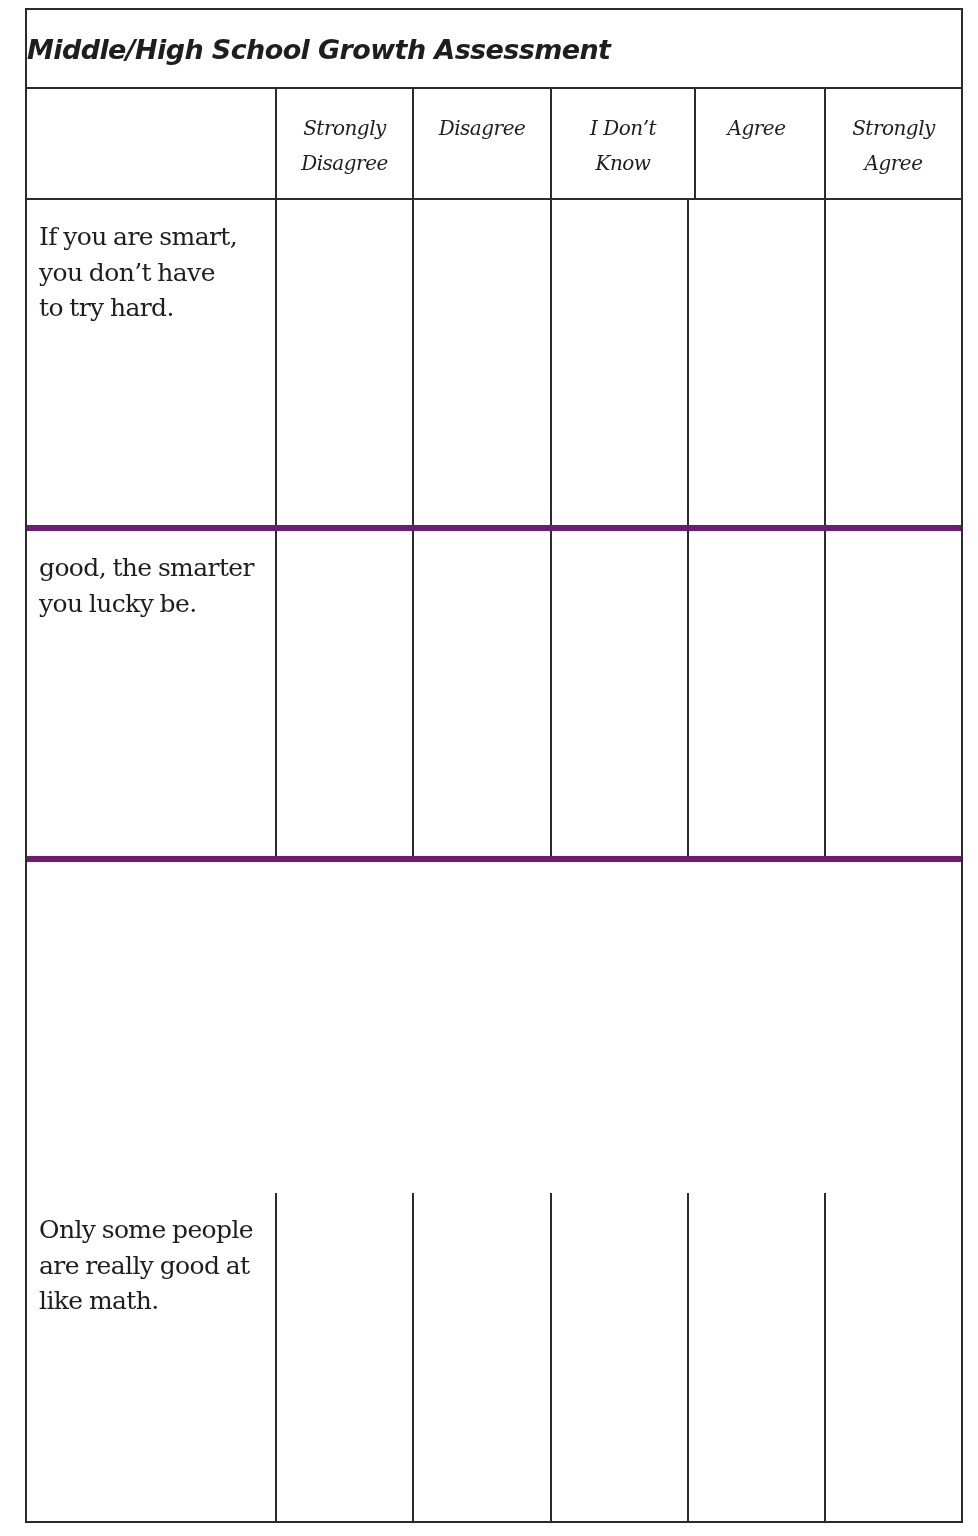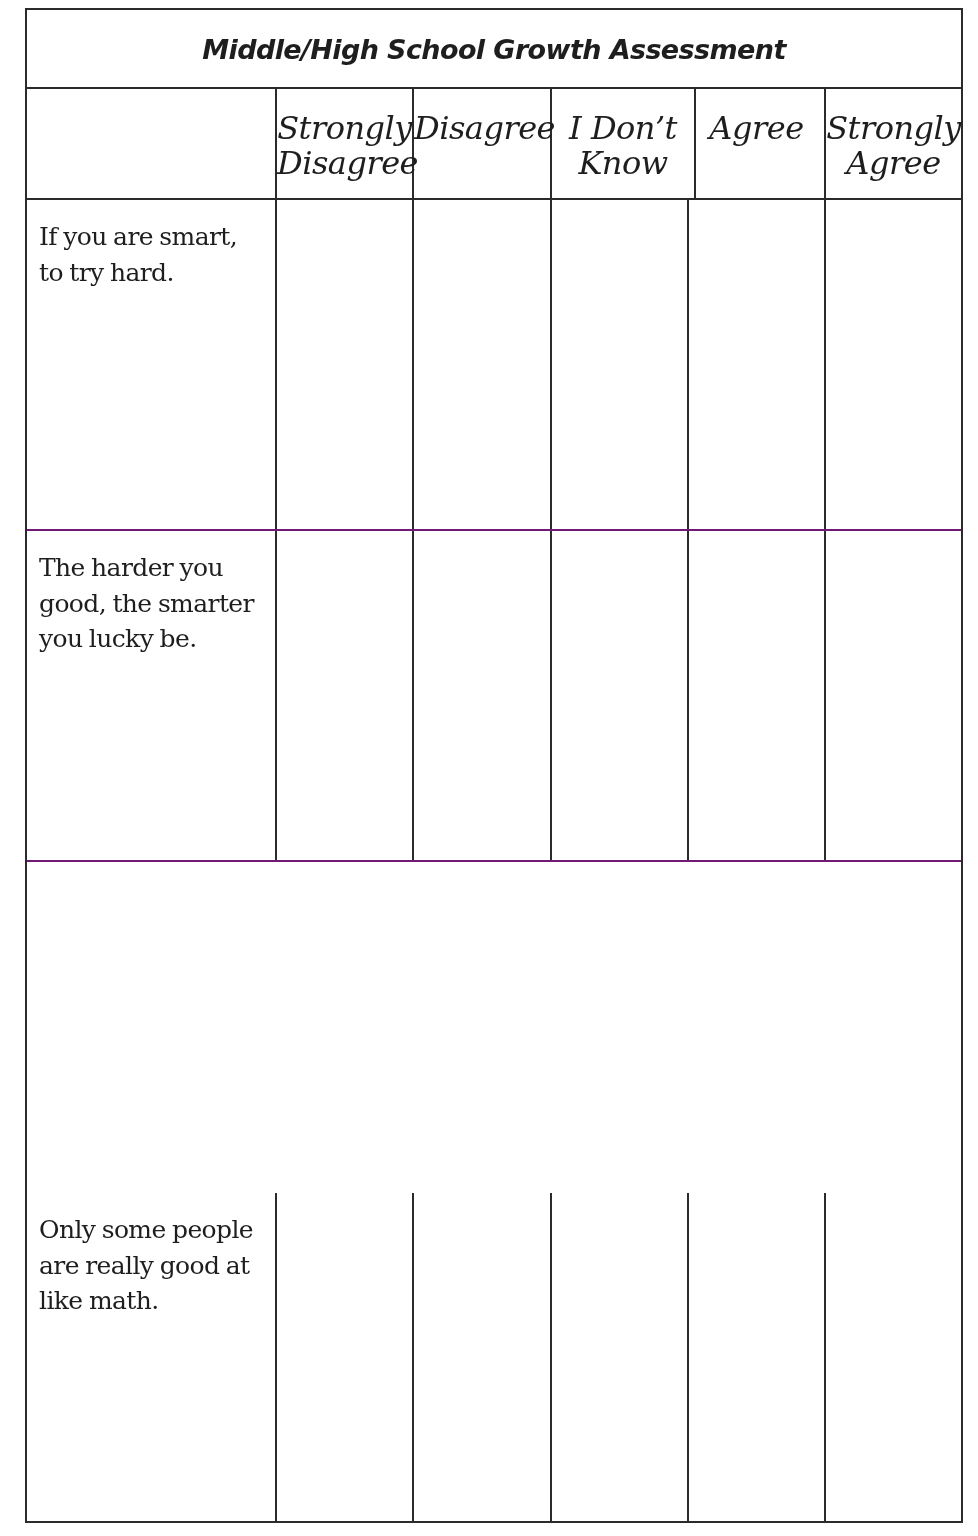--- a/index.html
+++ b/index.html
@@ -25,21 +25,20 @@
     .title-row {
       position: absolute;
       left: 0;
       top: 0;
       width: 100%;
       height: 79px;
       border-bottom: 2px solid #2b2b2b;
       box-sizing: border-box;
       display: flex;
       align-items: center;
-      justify-content: center;
     }
     .title-text {
       font-family: "DejaVu Sans", sans-serif;
       font-weight: bold;
       font-style: italic;
       font-size: 27px;
       color: #1e1e1e;
       letter-spacing: -0.6px;
       padding-top: 2px;
     }
@@ -58,26 +57,26 @@
     }
     .cell {
       position: absolute;
       top: 0;
       height: 100%;
       box-sizing: border-box;
       border-right: 2px solid #2b2b2b;
     }
     .cell.last { border-right: none; }
     .header-row { top: 0; height: 111px; border-bottom: 2px solid #2b2b2b; }
-    .stmt-row { border-bottom: 2px solid #701a75; }
+    .stmt-row { border-bottom: 6px solid #701a75; }
     .stmt-row.last { border-bottom: none; }
     .col-h {
       font-family: "DejaVu Serif", serif;
       font-style: italic;
-      font-size: 32px;
+      font-size: 20px;
       line-height: 35px;
       color: #1e1e1e;
       text-align: center;
       padding-top: 22px;
       letter-spacing: -0.5px;
     }
     .stmt-text {
       font-family: "DejaVu Serif", serif;
       font-size: 25px;
       line-height: 35.5px;
@@ -130,34 +129,34 @@
           <span class="stmt-line">Strongly</span>
           <span class="stmt-line">Agree</span>
         </div>
       </div>
     </div>
 
     <div class="hrow stmt-row" style="top:111px;height:331px;">
       <div class="cell" style="left:0;width:250px;">
         <div class="stmt-text">
           <span class="stmt-line">If you are smart,</span>
+          <span class="stmt-line">you don’t have</span>
           <span class="stmt-line">to try hard.</span>
         </div>
       </div>
       <div class="cell resp" style="left:250px;width:137px;"></div>
       <div class="cell resp" style="left:387px;width:138px;"></div>
       <div class="cell resp" style="left:525px;width:137px;"></div>
       <div class="cell resp" style="left:662px;width:137px;"></div>
       <div class="cell resp last" style="left:799px;width:135px;"></div>
     </div>
 
     <div class="hrow stmt-row" style="top:442px;height:331px;">
       <div class="cell" style="left:0;width:250px;">
         <div class="stmt-text">
-          <span class="stmt-line">The harder you</span>
           <span class="stmt-line">good, the smarter</span>
           <span class="stmt-line">you lucky be.</span>
         </div>
       </div>
       <div class="cell resp" style="left:250px;width:137px;"></div>
       <div class="cell resp" style="left:387px;width:138px;"></div>
       <div class="cell resp" style="left:525px;width:137px;"></div>
       <div class="cell resp" style="left:662px;width:137px;"></div>
       <div class="cell resp last" style="left:799px;width:135px;"></div>
     </div>

